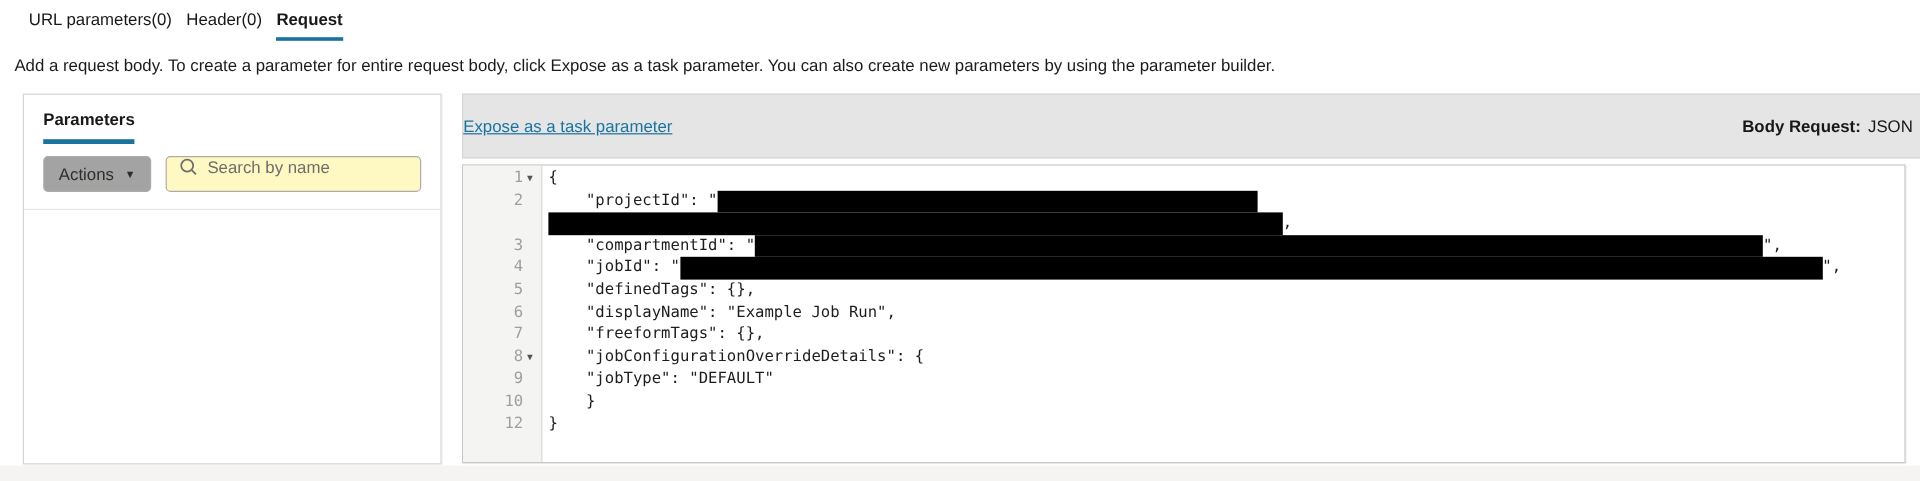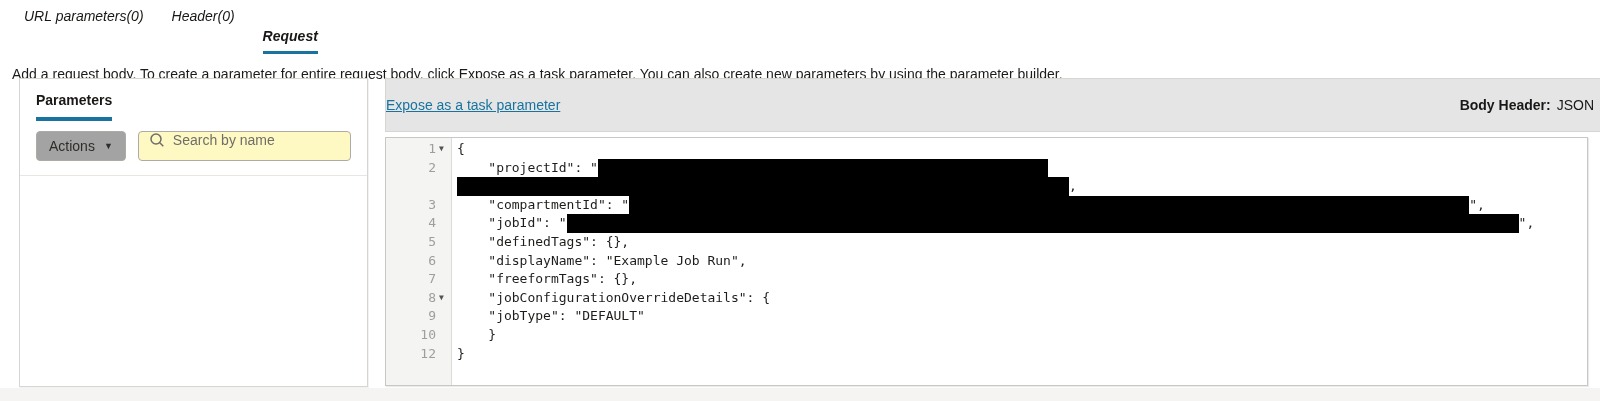--- a/index.html
+++ b/index.html
@@ -1,23 +1,23 @@
 <!DOCTYPE html>
 <html style="--accent: #19739e;"><head>
 <meta charset="utf-8">
 <style>
   * { margin:0; padding:0; box-sizing:border-box; }
   html,body { width:1600px; height:401px; overflow:hidden; background:#ffffff;
               font-family:"Liberation Sans", sans-serif; color:#1a1816; }
   :root { --accent:#19739e; --border:#d7d5d1; --border-dark:#c9c7c3; }
 
   
-  .tabs { display:flex; gap:28px; padding:8px 0 0 24px; font-size:14px;font-style:italic; }
+  .tabs { display:flex; gap:12px; padding:8px 0 0 24px; font-size:14px; }
   .tab { padding-bottom:7px; border-bottom:3px solid transparent; cursor:pointer; color:#1a1816; }
-  .tab.active { font-weight:bold; border-bottom-color:var(--accent);margin-top:20px; }
+  .tab.active { font-weight:bold; border-bottom-color:var(--accent); }
 
   .description { font-size:14px; color:#1c1b1a; margin:12px 0 0 12px; }
 
   
   .content { position:absolute; top:78px; left:0; right:0; bottom:14px; }
 
   
   .param-panel { position:absolute; left:19px; top:0; width:349px; height:309px;
                  background:#fff; border:1px solid var(--border);
                  box-shadow:1px 1px 0 rgba(0,0,0,0.05); }
@@ -95,21 +95,21 @@
           <input type="text" value="" placeholder="Search by name" style="">
         </div>
       </div>
     </div>
     <div></div>
   </div>
 
   <div class="body-head">
     <a class="expose-link">Expose as a task parameter</a>
     <div class="body-format">
-      <span class="bf-label">Body Header:</span>
+      <span class="bf-label">Body Request:</span>
       <span>JSON</span>
       <span class="info-circle">i</span>
     </div>
   </div>
 
   <div class="editor">
     <div class="gutter" id="gutter">
         <div class="gutter-row">
           <span class="gutter-num">1</span>
           <span class="fold-slot">▼</span>

